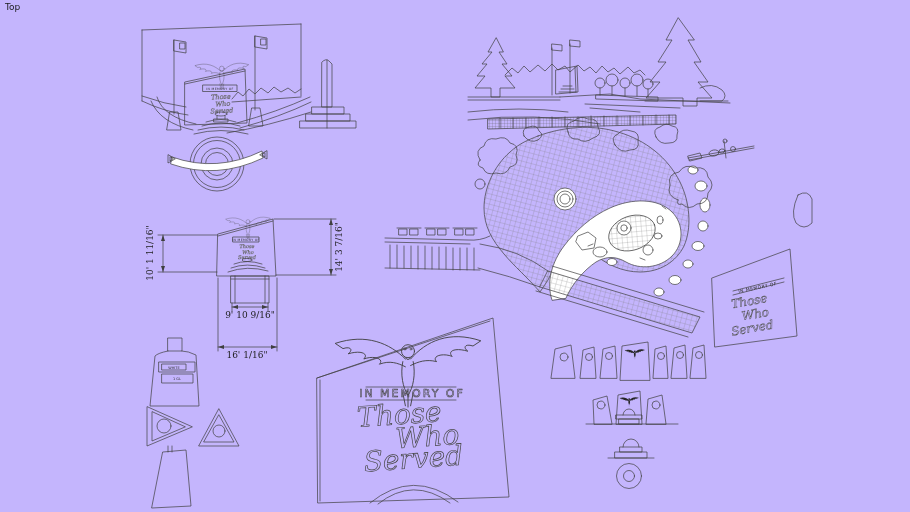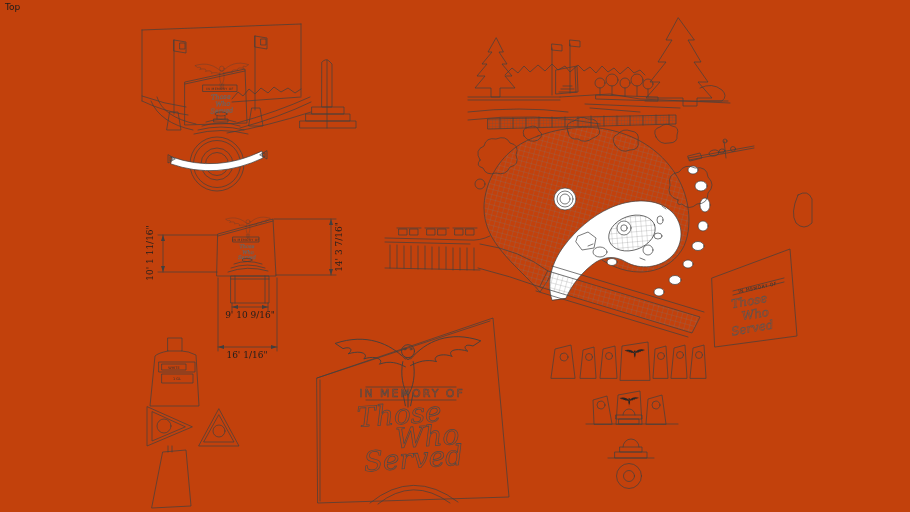--- a/index.html
+++ b/index.html
@@ -1,16 +1,16 @@
 <!DOCTYPE html>
 <html><head>
 <meta charset="utf-8">
 <style>
   html,body{margin:0;padding:0;background:#fff;}
-  .canvas{position:relative;width:910px;height:512px;background:#c2410c;overflow:hidden;
+  .canvas{position:relative;width:910px;height:512px;background:#c4b5fd;overflow:hidden;
           font-family:"DejaVu Sans",sans-serif;}
   .view-label{position:absolute;top:2px;left:5px;font-size:9px;color:#1c1c1c;}
   svg{position:absolute;left:0;top:0;}
   .ln{stroke:#3f3f3f;stroke-width:0.7;fill:none;stroke-linejoin:round;stroke-linecap:round;}
   .fw{fill:#ffffff;}
   text{stroke:none;}
   .dim{font-family:"DejaVu Serif",serif;font-size:9px;fill:#1e1e1e;}
   .t-head-lg{font-family:"DejaVu Sans",sans-serif;font-size:11px;letter-spacing:2px;
              fill:none;stroke:#4a4a4a;stroke-width:0.6;}
   .t-script-lg{font-family:"DejaVu Serif",serif;font-style:italic;font-size:28px;

